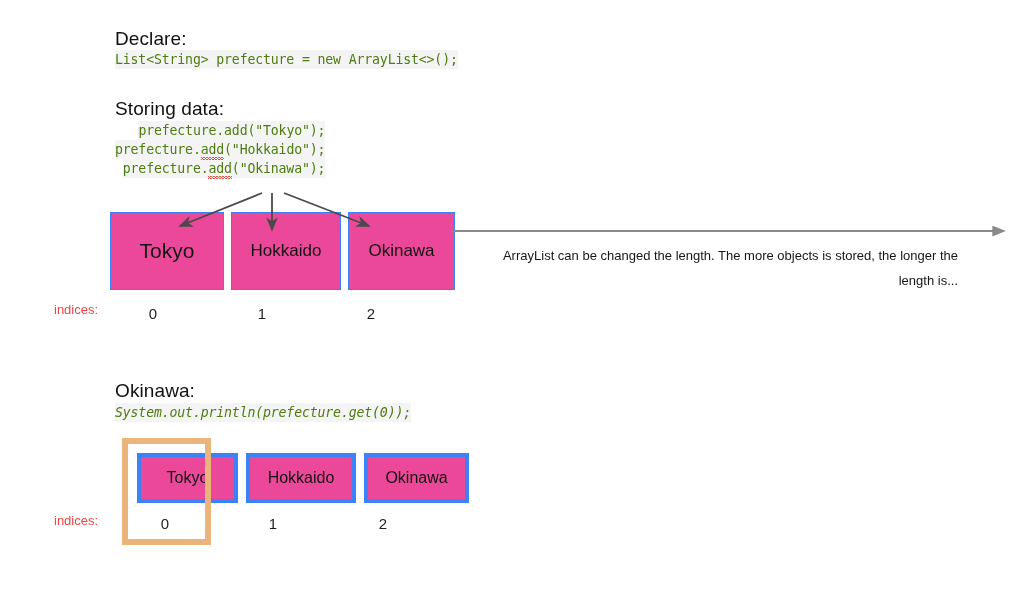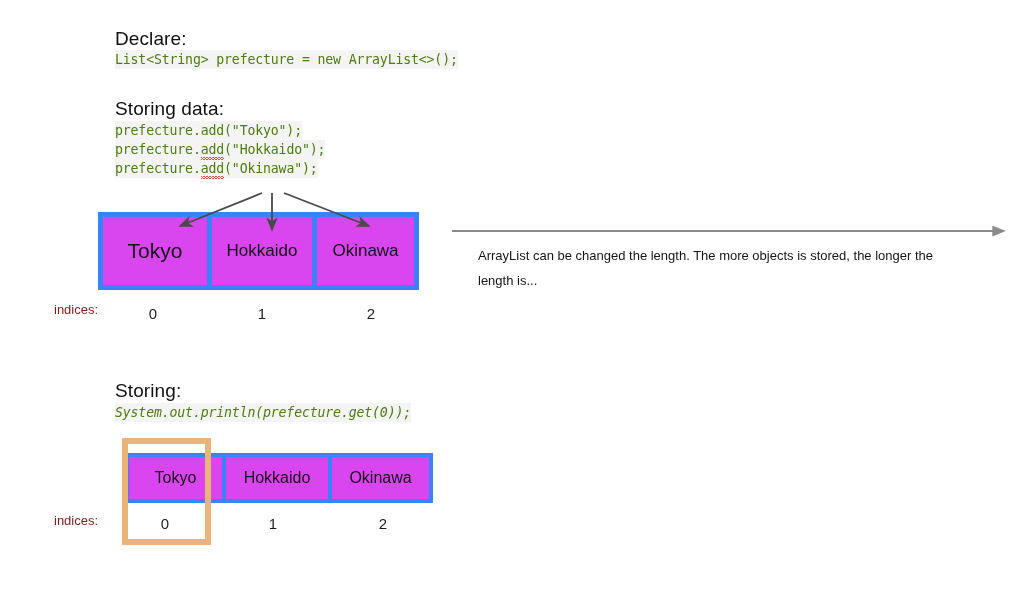--- a/index.html
+++ b/index.html
@@ -10,21 +10,21 @@
   body {
     width: 1024px;
     height: 599px;
     position: relative;
     overflow: hidden;
     font-family: "Liberation Sans", sans-serif;
     color: #1a1a1a;
     -webkit-font-smoothing: antialiased;
   }
 
-  .abs { position: absolute; }
+  .abs { position: absolute; text-align: right; }
 
   
   .heading {
     font-family: "Liberation Sans", sans-serif;
     font-size: 19px;
     font-weight: 400;
     color: #111111;
     letter-spacing: 0.1px;
     white-space: nowrap;
   }
@@ -64,29 +64,30 @@
   }
 
   
   .array-row {
     display: flex;
     box-sizing: border-box;
     background: #ffffff;
   }
   .cell {
     box-sizing: border-box;
-    border: 5px solid #3b82f6;
-    background: #d946ef;
+    border: 1px solid #3b82f6;
+    background: #ec4899;
     display: flex;
     align-items: center;
     justify-content: center;
     margin-right: -5px;
     font-family: "Liberation Sans", sans-serif;
     color: #131313;
     white-space: nowrap;
+    margin-left: 12px;
   }
   .cell:last-child { margin-right: 0; }
 
   
   #array-top { left: 98px; top: 212px; }
   #array-top .cell { height: 78px; }
   #array-top .cell-0 { width: 114px; font-size: 21px; }
   #array-top .cell-1 { width: 110px; font-size: 17px; }
   #array-top .cell-2 { width: 107px; font-size: 17px; }
 
@@ -98,21 +99,21 @@
     font-size: 16px;
   }
   #array-bottom .cell { margin-right: -4px; }
   #array-bottom .cell-0 { width: 101px; }
   #array-bottom .cell-1 { width: 110px; }
   #array-bottom .cell-2 { width: 105px; }
 
   
   .indices-label {
     font-size: 13px;
-    color: #7f1d1d;
+    color: #ef4444;
     white-space: nowrap;
     padding-left: 21px;
   }
   .index-num {
     font-size: 15px;
     color: #1d1d1d;
     text-align: center;
     width: 20px;
     white-space: nowrap;
   }
@@ -171,21 +172,21 @@
   <div class="cell cell-2">Okinawa</div>
 </div>
 
 <div class="abs indices-label" style="left:33px; top:302px;">indices:</div>
 <div class="abs index-num" style="left:143px; top:305px;">0</div>
 <div class="abs index-num" style="left:252px; top:305px;">1</div>
 <div class="abs index-num" style="left:361px; top:305px;">2</div>
 
 <div class="abs description" style="left:478px; top:243px;">ArrayList can be changed the length. The more objects is stored, the longer the length is...</div>
 
-<div class="abs heading" style="left:115px; top:380px;">Storing:</div>
+<div class="abs heading" style="left:115px; top:380px;">Okinawa:</div>
 
 <div class="abs" style="left:115px; top:403px;font-style:italic;">
   <span class="code">System.out.println(prefecture.get(0));</span>
 </div>
 
 <div class="abs array-row" id="array-bottom">
   <div class="cell cell-0">Tokyo</div>
   <div class="cell cell-1">Hokkaido</div>
   <div class="cell cell-2">Okinawa</div>
 </div>

